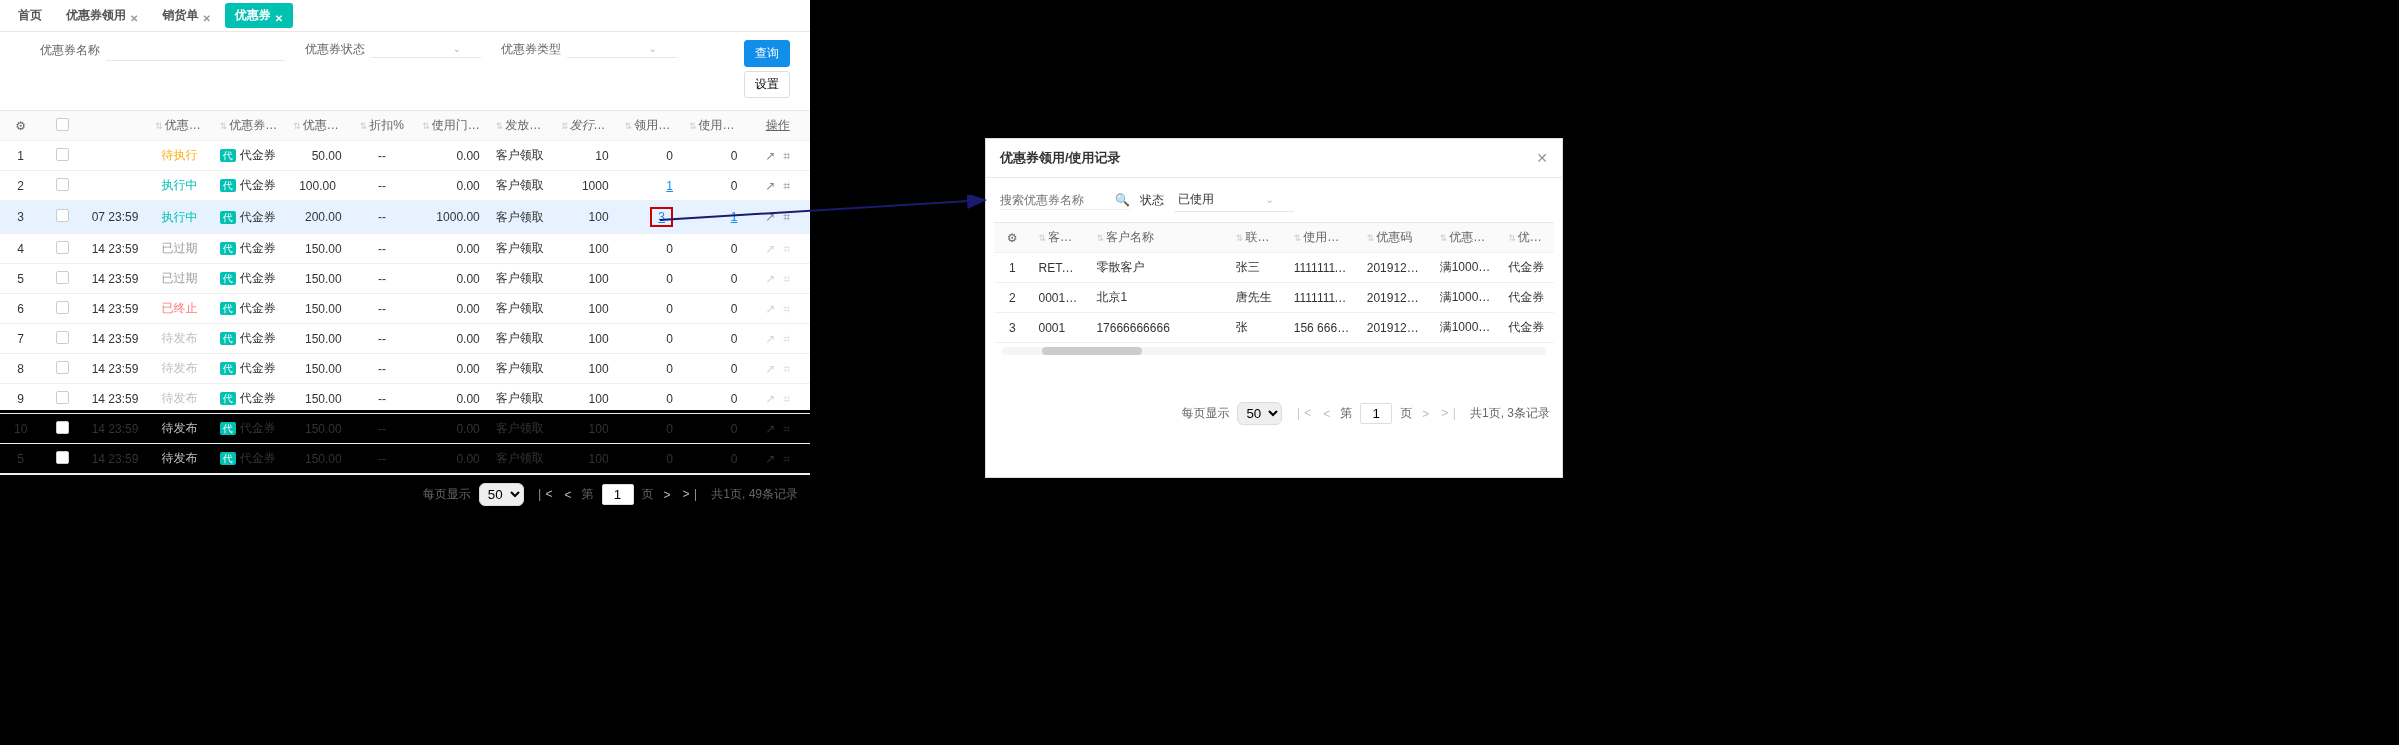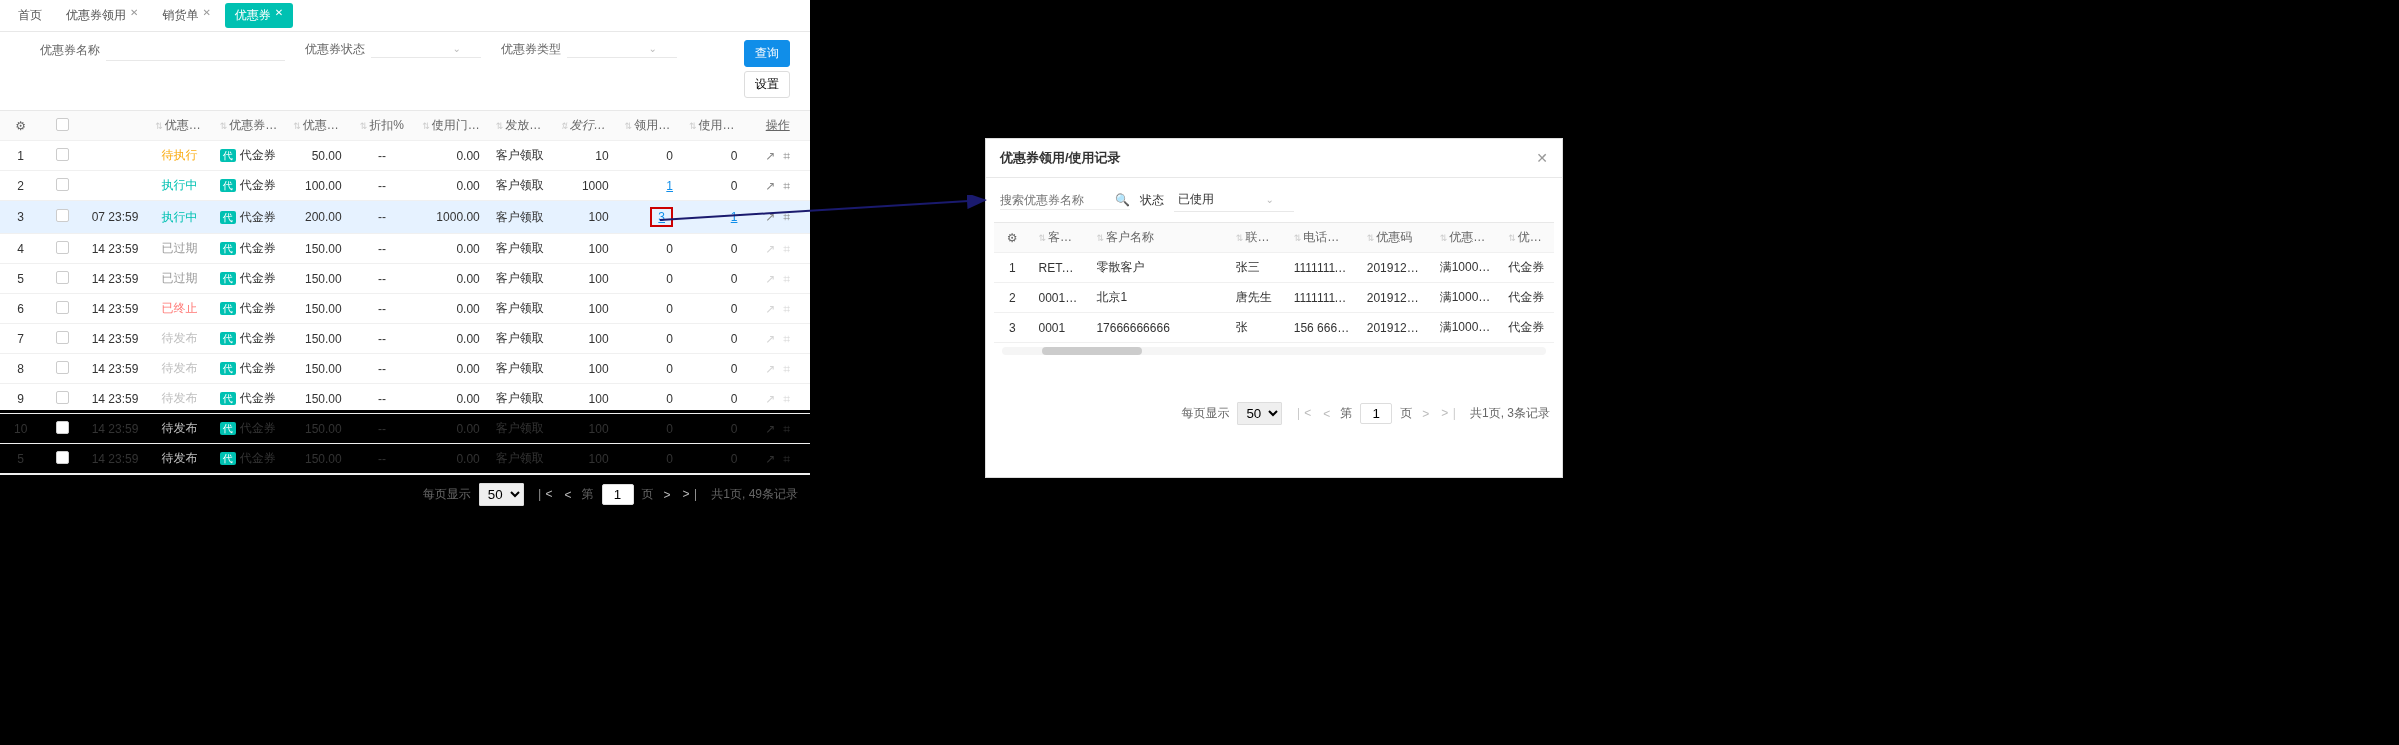--- a/index.html
+++ b/index.html
@@ -2,21 +2,21 @@
 <html><head>
 <meta charset="utf-8">
 <style>
 * { box-sizing: border-box; margin: 0; padding: 0; }
 body { font-family: -apple-system, "Microsoft YaHei", sans-serif; font-size: 12px; color: #333; background: #000; position: relative; width: 2399px; height: 745px; }
 .panel { background: #fff; position: absolute; }
 .left-panel { left: 0; top: 0; width: 810px; height: 410px; }
 .right-panel { left: 985px; top: 138px; width: 578px; height: 340px; border: 1px solid #ddd; }
 
 .tabs { display: flex; align-items: center; border-bottom: 1px solid #e8e8e8; padding: 4px 8px; height: 32px; }
-.tab { padding: 4px 10px; margin-right: 4px; color: #555; cursor: pointer; position: relative; display: flex; align-items: flex-start; gap: 4px; }
+.tab { padding: 4px 10px; margin-right: 4px; color: #555; cursor: pointer; position: relative; display: flex; align-items: flex-end; gap: 4px; font-weight: bold; }
 .tab.active { background: #00c1b2; color: #fff; border-radius: 3px; }
 .tab .close { font-size: 10px; color: #999; }
 .tab.active .close { color: #fff; }
 
 .title-bar { display: flex; justify-content: space-between; align-items: center; padding: 10px 14px; }
 .title-bar h2 { font-size: 16px; font-weight: 600; }
 .btn { padding: 4px 10px; border-radius: 3px; border: 1px solid #ddd; background: #fff; cursor: pointer; font-size: 12px; }
 .btn.primary { background: #108ee9; color: #fff; border-color: #108ee9; }
 .btn.disabled { color: #bbb; border-color: #eee; background: #fafafa; }
 .btn-group { display: flex; gap: 6px; align-items: center; }
@@ -48,21 +48,21 @@
 .type-badge { background: #00c1b2; color: #fff; padding: 1px 3px; border-radius: 2px; font-size: 10px; margin-right: 4px; }
 
 .action-icons { display: flex; gap: 8px; justify-content: center; color: #888; }
 .action-icons.dim { opacity: 0.35; }
 
 .highlight-box { border: 2px solid #c00; padding: 1px 6px; display: inline-block; }
 .link-num { color: #108ee9; text-decoration: underline; }
 
 .pagination { display: flex; gap: 8px; align-items: center; justify-content: flex-end; padding: 8px 12px; border-top: 1px solid #eee; font-size: 12px; color: #666; }
 .pagination .page-input { width: 32px; text-align: center; border: 1px solid #ddd; padding: 2px; border-radius: 2px; }
-.pagination select { border: 1px solid #ddd; padding: 2px 4px; border-radius: 1px; }
+.pagination select { border: 1px solid #ddd; padding: 2px 4px; border-radius: 6px; }
 .pagination .nav-btn { color: #bbb; cursor: pointer; padding: 0 2px; }
 
 .modal-header { display: flex; justify-content: space-between; align-items: center; padding: 10px 14px; border-bottom: 1px solid #e8e8e8; }
 .modal-title { font-size: 13px; font-weight: 600; }
 .modal-close { color: #999; cursor: pointer; font-size: 14px; }
 .modal-filters { display: flex; gap: 10px; padding: 10px 14px; align-items: center; }
 .search-box { display: flex; align-items: center; border-bottom: 1px solid #eee; padding: 2px 0; width: 130px; justify-content: space-between; }
 .search-box input { border: none; outline: none; font-size: 12px; width: 100px; }
 .search-box .search-icon { color: #108ee9; }
 .modal-body { padding: 0 8px; }
@@ -187,21 +187,21 @@
                 <span>⌗</span>
               </div>
             </td>
   </tr>
           <tr>
     <td>2</td>
     <td><span class="checkbox "></span></td>
     <td></td>
     <td><span class="status-text status-running">执行中</span></td>
     <td style="text-align:left"><span class="type-badge">代</span>代金券</td>
-    <td style="text-align:right">100.00</td>
+    <td style="">100.00</td>
     <td>--</td>
     <td style="text-align:right">0.00</td>
     <td style="text-align:left">客户领取</td>
     <td style="text-align:right">1000</td>
     <td style="text-align:right"><span class="link-num">1</span></td>
     <td style="text-align:right">0</td>
     <td>
               <div class="action-icons ">
                 <span>↗</span>
                 <span>⌗</span>
@@ -425,21 +425,21 @@
   </div>
 
   <div class="modal-body">
     <table class="grid right">
       <thead>
         <tr>
           <th class="rcol-gear"><span class="gear-icon">⚙</span></th>
           <th class="rcol-cno"><span class="sort">⇅</span><span>客户...</span></th>
           <th class="rcol-cname"><span class="sort">⇅</span><span>客户名称</span></th>
           <th class="rcol-contact"><span class="sort">⇅</span><span>联系人</span></th>
-          <th class="rcol-phone"><span class="sort">⇅</span><span>电话号码</span></th>
+          <th class="rcol-phone"><span class="sort">⇅</span><span>使用门槛</span></th>
           <th class="rcol-code"><span class="sort">⇅</span><span>优惠码</span></th>
           <th class="rcol-subj"><span class="sort">⇅</span><span>优惠主题</span></th>
           <th class="rcol-ctype"><span class="sort">⇅</span><span>优惠券类</span></th>
         </tr>
       </thead>
       <tbody id="usage-rows">
           <tr>
     <td class="rcol-gear" style="text-align:center">1</td>
     <td>RETAIL...</td>
     <td>零散客户</td>

